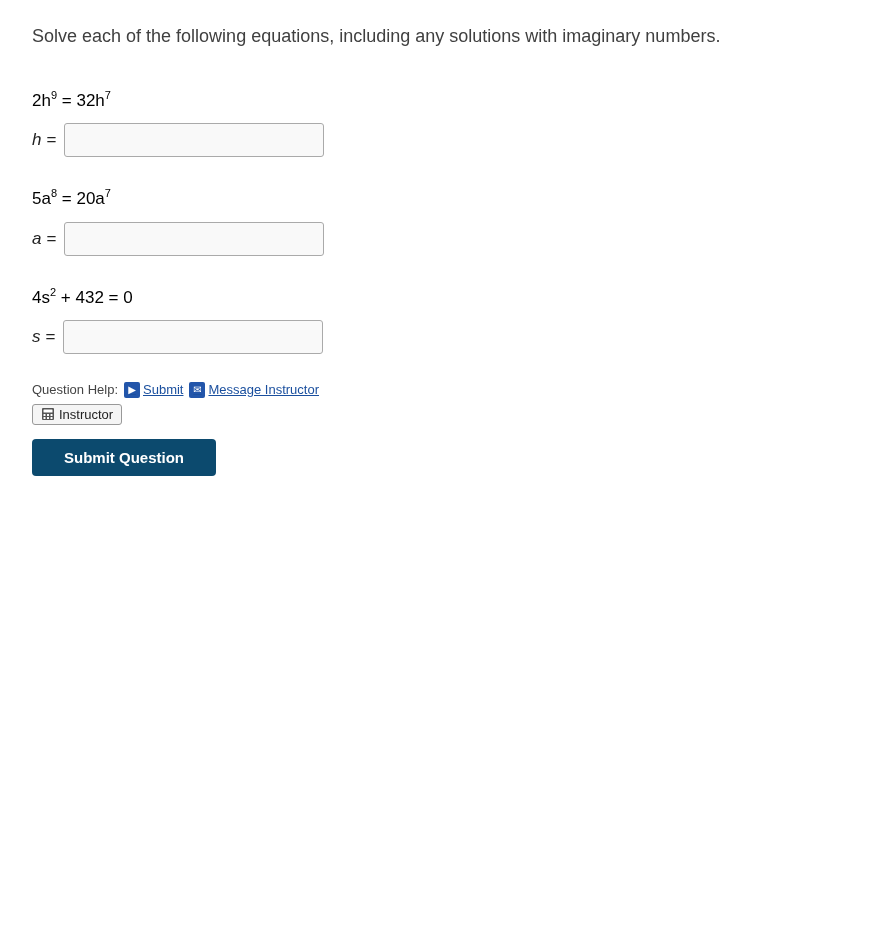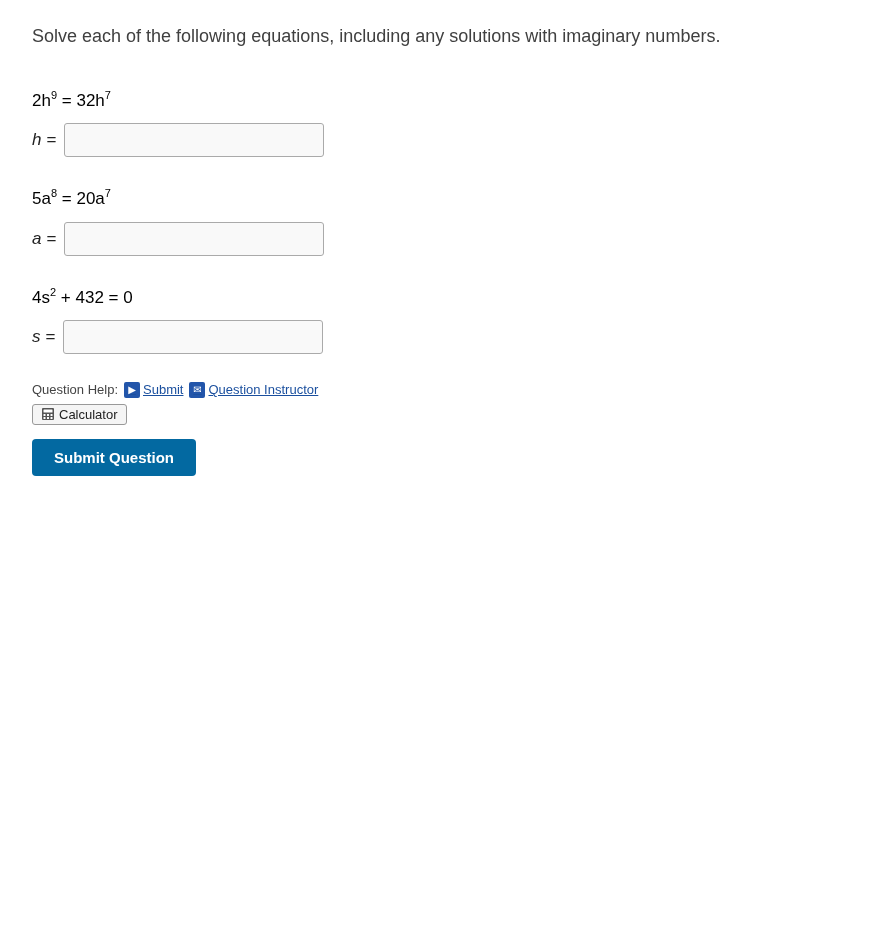--- a/index.html
+++ b/index.html
@@ -94,25 +94,25 @@
       gap: 4px;
       border: 1px solid #999;
       border-radius: 3px;
       background: #f5f5f5;
       padding: 2px 8px;
       font-size: 13px;
       cursor: pointer;
       color: #222;
     }
     .submit-btn {
-      background: #0369a1;
+      background: #0c4a6e;
       color: white;
       border: none;
       border-radius: 4px;
-      padding: 10px 22px;
+      padding: 10px 32px;
       font-size: 15px;
       cursor: pointer;
       margin-top: 14px;
       font-weight: bold;
     }
     .bottom-section {
       margin-top: 10px;
     }
   </style>
 </head>
@@ -156,34 +156,34 @@
 
   <div class="bottom-section">
     <div class="question-help">
       <span>Question Help:</span>
       <a class="help-link">
         <span class="help-icon">▶</span>
         <span>Submit</span>
       </a>
       <a class="help-link">
         <span class="help-icon">✉</span>
-        <span>Question Instructor</span>
+        <span>Message Instructor</span>
       </a>
     </div>
     <div style="margin-top:6px;">
       <button class="calculator-btn">
         <svg width="14" height="14" viewBox="0 0 14 14" fill="none" xmlns="http://www.w3.org/2000/svg">
           <rect x="1" y="1" width="12" height="12" rx="1" fill="#555"></rect>
           <rect x="2.5" y="2.5" width="9" height="3" rx="0.5" fill="white"></rect>
           <rect x="2.5" y="7" width="2" height="2" rx="0.3" fill="white"></rect>
           <rect x="6" y="7" width="2" height="2" rx="0.3" fill="white"></rect>
           <rect x="9.5" y="7" width="2" height="2" rx="0.3" fill="white"></rect>
           <rect x="2.5" y="10" width="2" height="2" rx="0.3" fill="white"></rect>
           <rect x="6" y="10" width="2" height="2" rx="0.3" fill="white"></rect>
           <rect x="9.5" y="10" width="2" height="2" rx="0.3" fill="white"></rect>
         </svg>
-        <span>Calculator</span>
+        <span>Instructor</span>
       </button>
     </div>
     <button class="submit-btn">Submit Question</button>
   </div>
 
 </div>
 
 </body></html>

